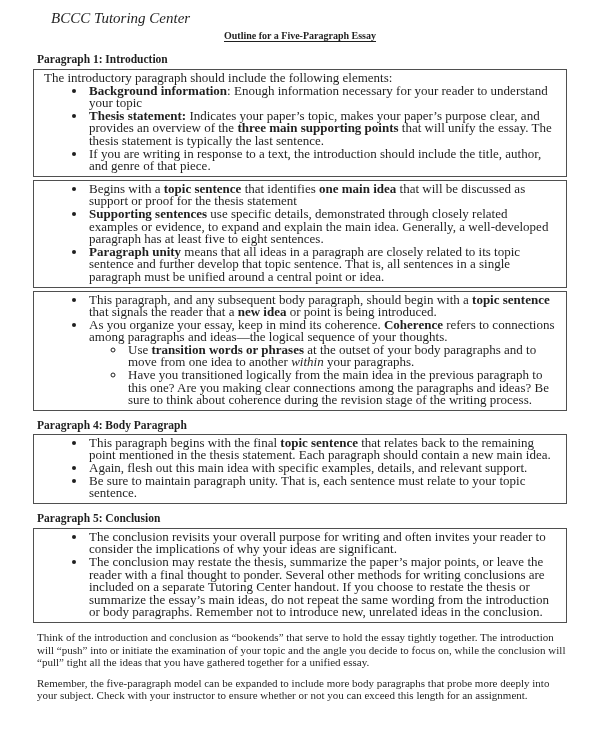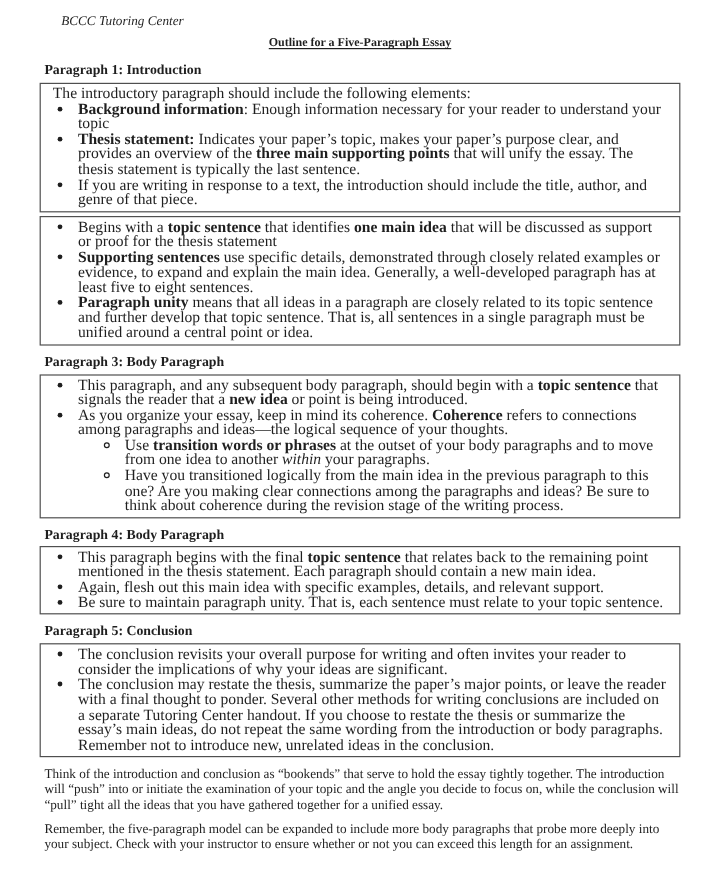--- a/index.html
+++ b/index.html
@@ -9,21 +9,21 @@
     height: 730px;
     box-sizing: border-box;
     margin: 0 auto;
     padding: 12px 33px 6px 33px;
     background: #ffffff;
     color: #1f1f1f;
     font-family: "Liberation Serif", "DejaVu Serif", serif;
     overflow: hidden;
   }
   .doc-header {
-    font-size: 11px;
+    font-size: 15px;
     font-style: italic;
     margin-left: 18px;
     line-height: 12px;
   }
   .title {
     margin: 3px 0 0 0;
     font-size: 10px;
     font-weight: bold;
     text-align: center;
     text-decoration: underline;
@@ -43,21 +43,21 @@
     font-size: 13px;
     line-height: 12.6px;
   }
   .box.tight { margin-top: 2px; }
   .box-intro { margin: 0; }
   ul.bullets {
     margin: 0;
     padding-left: 19px;
     list-style-type: disc;
   }
-  ul.bullets > li { padding-left: 2px; }
+  ul.bullets > li { padding-left: 2px; margin-left: 24px; }
   ul.sub {
     margin: 0;
     padding-left: 37px;
     list-style-type: circle;
   }
   ul.sub > li { padding-left: 2px; }
   .footer-para {
     margin: 8px 0 0 4px;
     font-size: 11px;
     line-height: 12.6px;
@@ -88,21 +88,20 @@
     <div class="box">
       <ul class="bullets">
         <li><span>Begins with a </span><span style="font-weight: bold;">topic sentence</span><span> that identifies </span><span style="font-weight: bold;">one main idea</span><span> that will be discussed as support or proof for the thesis statement</span></li>
         <li><span style="font-weight: bold;">Supporting sentences</span><span> use specific details, demonstrated through closely related examples or evidence, to expand and explain the main idea.  Generally, a well-developed paragraph has at least five to eight sentences.</span></li>
         <li><span style="font-weight: bold;">Paragraph unity</span><span> means that all ideas in a paragraph are closely related to its topic sentence and further develop that topic sentence.  That is, all sentences in a single paragraph must be unified around a central point or idea.</span></li>
       </ul>
     </div>
   </section>
 
   <section>
-    <h2 class="sec-heading">Paragraph 3: Body Paragraph</h2>
     <div class="box">
       <ul class="bullets">
         <li><span>This paragraph, and any subsequent body paragraph, should begin with a </span><span style="font-weight: bold;">topic sentence</span><span> that signals the reader that a </span><span style="font-weight: bold;">new idea</span><span> or point is being introduced.</span></li>
         <li>
           <span><span>As you organize your essay, keep in mind its coherence.  </span><span style="font-weight: bold;">Coherence</span><span> refers to connections among paragraphs and ideas—the logical sequence of your thoughts.</span></span>
           <ul class="sub">
             <li><span>Use </span><span style="font-weight: bold;">transition words or phrases</span><span> at the </span><span style="">outset</span><span> of your body paragraphs and to move from one idea to another </span><span style="font-style: italic;">within</span><span> your paragraphs.</span></li>
             <li><span>Have you transitioned logically from the main idea in the previous paragraph to this one?  Are you making clear connections among the paragraphs and ideas?  Be sure to think about coherence during the revision stage of the writing process.</span></li>
           </ul>
         </li>

